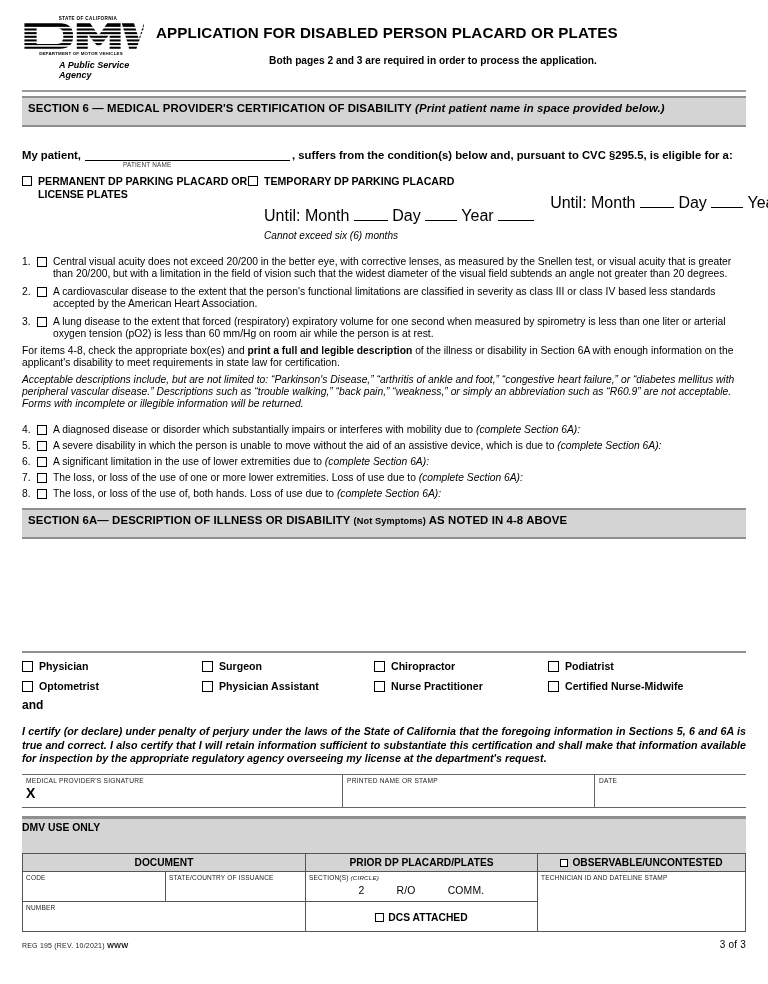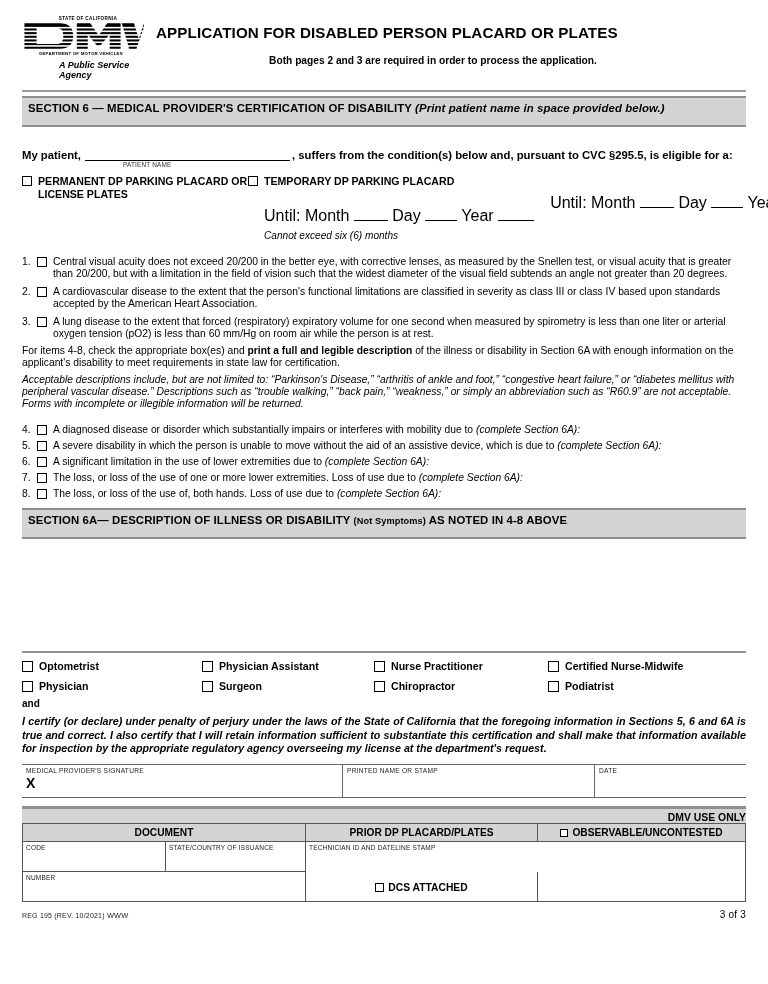--- a/index.html
+++ b/index.html
@@ -224,24 +224,24 @@
     align-items: center;
     font-size: 10.6px;
     font-weight: bold;
   }
   .lic-cell .chk { width: 11px; height: 11px; flex: 0 0 11px; margin-top:0; }
   .lic-cell.w1 { flex: 0 0 180px; }
   .lic-cell.w2 { flex: 0 0 172px; }
   .lic-cell.w3 { flex: 0 0 174px; }
   .lic-cell.w4 { flex: 1; }
   .and-word {
-    font-size: 10px;
+    font-size: 12px;
     font-weight: bold;
     margin-top: -2px;
-    margin-bottom: 6px;
+    margin-bottom: 13px;
   }
   .perjury {
     font-size: 10.7px;
     font-weight: bold;
     font-style: italic;
     line-height: 13.4px;
     text-align: justify;
     margin-bottom: 8px;
   }
 
@@ -273,24 +273,24 @@
 
   
   .dmv-sep {
     border-top: 2.4px solid #8f8f8f;
     margin-top: 8px;
   }
   .dmv-band {
     background: #d4d4d4;
     border-top: 1.6px solid #8f8f8f;
     border-bottom: 1.3px solid #555;
-    text-align: right;
+    text-align: left;
     font-size: 10.4px;
     font-weight: bold;
-    padding: 3px 0 0 0;
+    padding: 3px 0 20px 0;
   }
   .dmv-table {
     border-left: 1.3px solid #555;
     border-right: 1.3px solid #555;
   }
   .dmv-hdr-row {
     display: flex;
     background: #d4d4d4;
     border-bottom: 1.3px solid #555;
   }
@@ -358,21 +358,21 @@
   
   .footer {
     display: flex;
     align-items: baseline;
     margin-top: 7px;
     font-size: 7px;
     letter-spacing: .2px;
     color: #222;
   }
   .footer .rev { flex: 0 0 310px; }
-  .footer .rev b { font-weight: normal; font-size: 7.4px; }
+  .footer .rev b { font-weight: bold; font-size: 7.4px; }
   .footer .pg {
     flex: 1;
     text-align: right;
     font-size: 10px;
     color: #000;
     margin-left: -60px;
   }
 </style>
 </head>
 <body>
@@ -473,21 +473,21 @@
 
   <div class="items">
     <div class="item">
       <span class="num">1.</span>
       <span class="chk"></span>
       <span class="txt">Central visual acuity does not exceed 20/200 in the better eye, with corrective lenses, as measured by the Snellen test, or visual acuity that is greater than 20/200, but with a limitation in the field of vision such that the widest diameter of the visual field subtends an angle not greater than 20 degrees.</span>
     </div>
     <div class="item">
       <span class="num">2.</span>
       <span class="chk"></span>
-      <span class="txt">A cardiovascular disease to the extent that the person's functional limitations are classified in severity as class III or class IV based upon standards accepted by the American Heart Association.</span>
+      <span class="txt">A cardiovascular disease to the extent that the person's functional limitations are classified in severity as class III or class IV based less standards accepted by the American Heart Association.</span>
     </div>
     <div class="item">
       <span class="num">3.</span>
       <span class="chk"></span>
       <span class="txt">A lung disease to the extent that forced (respiratory) expiratory volume for one second when measured by spirometry is less than one liter or arterial oxygen tension (pO2) is less than 60 mm/Hg on room air while the person is at rest.</span>
     </div>
   </div>
 
   <div class="para">
     <span>For items 4-8, check the appropriate box(es) and </span><b>print a full and legible description</b><span> of the illness or disability in Section 6A with enough information on the applicant's disability to meet requirements in state law for certification.</span>
@@ -526,52 +526,52 @@
     <span>SECTION 6A— DESCRIPTION OF ILLNESS OR DISABILITY </span><span class="small">(Not Symptoms)</span><span> AS NOTED IN 4-8 ABOVE</span>
   </div>
 
   <div class="desc-area"></div>
 
   <div class="cert-rule"></div>
 
   <div class="lic-grid">
     <div class="lic-cell w1">
       <span class="chk"></span>
-      <span>Optometrist</span>
+      <span>Physician</span>
     </div>
     <div class="lic-cell w2">
       <span class="chk"></span>
-      <span>Physician Assistant</span>
+      <span>Surgeon</span>
     </div>
     <div class="lic-cell w3">
       <span class="chk"></span>
-      <span>Nurse Practitioner</span>
+      <span>Chiropractor</span>
     </div>
     <div class="lic-cell w4">
       <span class="chk"></span>
-      <span>Certified Nurse-Midwife</span>
+      <span>Podiatrist</span>
     </div>
   </div>
 
   <div class="lic-grid">
     <div class="lic-cell w1">
       <span class="chk"></span>
-      <span>Physician</span>
+      <span>Optometrist</span>
     </div>
     <div class="lic-cell w2">
       <span class="chk"></span>
-      <span>Surgeon</span>
+      <span>Physician Assistant</span>
     </div>
     <div class="lic-cell w3">
       <span class="chk"></span>
-      <span>Chiropractor</span>
+      <span>Nurse Practitioner</span>
     </div>
     <div class="lic-cell w4">
       <span class="chk"></span>
-      <span>Podiatrist</span>
+      <span>Certified Nurse-Midwife</span>
     </div>
   </div>
 
   <div class="and-word">and</div>
 
   <div class="perjury">I certify (or declare) under penalty of perjury under the laws of the State of California that the foregoing information in Sections 5, 6 and 6A is true and correct. I also certify that I will retain information sufficient to substantiate this certification and shall make that information available for inspection by the appropriate regulatory agency overseeing my license at the department's request.</div>
 
   <div class="sigrow">
     <div class="sigcell s1">
       <div class="sigcap">MEDICAL PROVIDER'S SIGNATURE</div>
@@ -595,20 +595,26 @@
       <div class="dmv-hdr col-obs"><span class="obs-chk"></span><span>OBSERVABLE/UNCONTESTED</span></div>
     </div>
 
     <div class="dmv-body-row">
       <div class="cellbox c-code r1">
         <div class="cap">CODE</div>
       </div>
       <div class="cellbox c-state r1">
         <div class="cap">STATE/COUNTRY OF ISSUANCE</div>
       </div>
+      <div class="cellbox c-sect r1">
+        <div class="cap"><span>SECTION(S) </span><span class="ital">(CIRCLE)</span></div>
+        <div class="sect-vals">
+          <span>2</span><span>R/O</span><span>COMM.</span>
+        </div>
+      </div>
       <div class="cellbox c-tech">
         <div class="cap">TECHNICIAN ID AND DATELINE STAMP</div>
       </div>
     </div>
 
     <div class="dmv-body-row">
       <div class="cellbox c-number r2">
         <div class="cap">NUMBER</div>
       </div>
       <div class="cellbox c-dcs r2">

